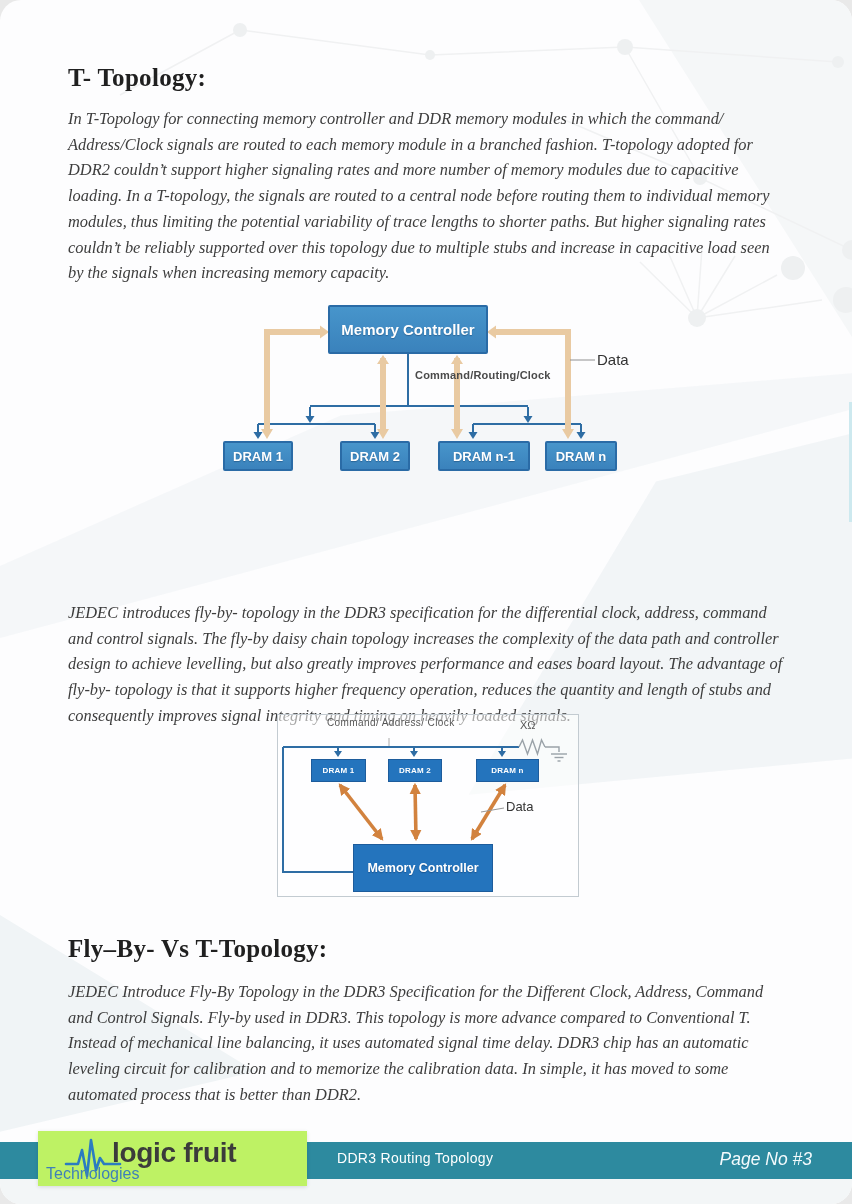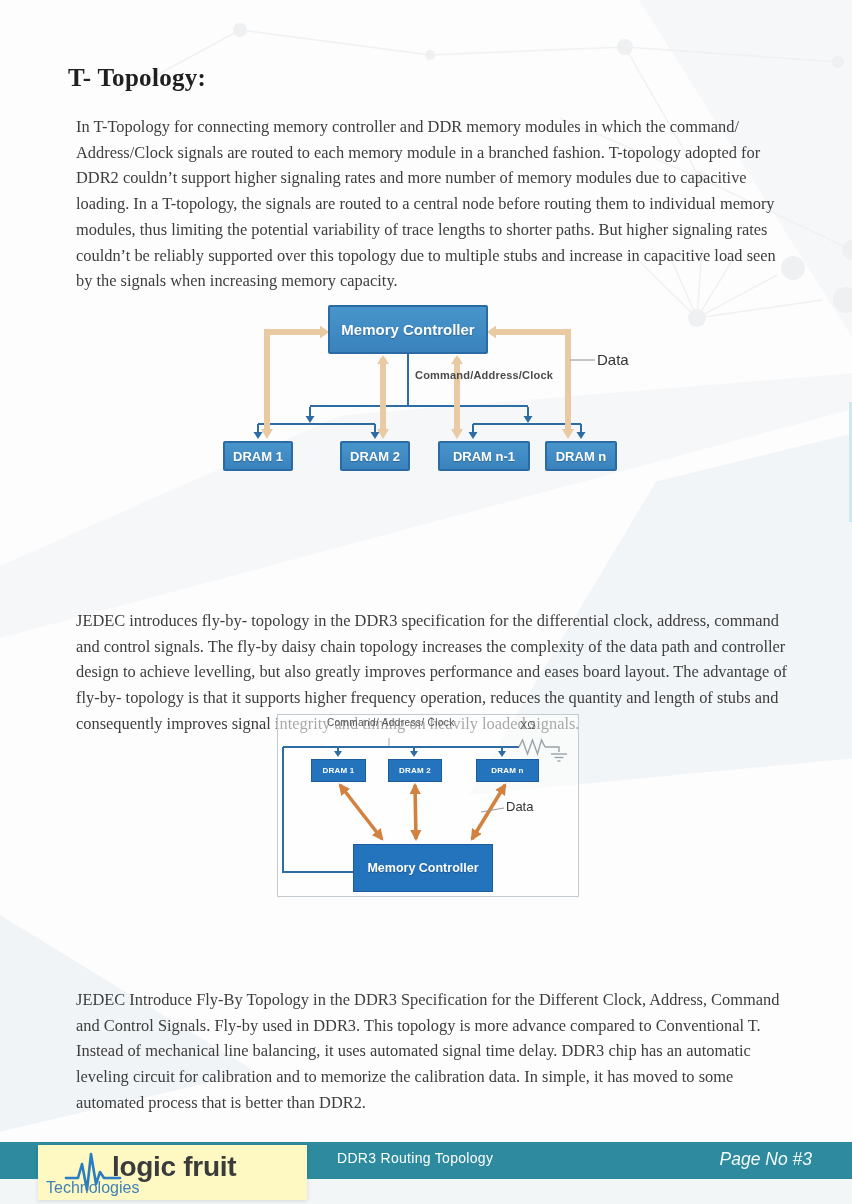--- a/index.html
+++ b/index.html
@@ -1,41 +1,41 @@
 <!DOCTYPE html>
 <html><head>
 <meta charset="utf-8">
 <style>
   html,body{margin:0;padding:0;}
   body{font-family:"Liberation Serif", serif; background:#e9e9e9;}
   .page{
     position:relative; width:852px; height:1204px; margin:0 auto;
-    background:#fdfdfe; overflow:hidden;
+    background:#fdfdfe; overflow:hidden;border-radius:21px;
   }
   
   .bg-net{position:absolute; left:0; top:0; pointer-events:none;}
   .wedge{position:absolute; pointer-events:none;}
   .wedge-tr{left:0;top:0;width:852px;height:1204px;background:#f5f7f8;
     clip-path:polygon(75% 0, 100% 0, 100% 28%);}
   .wedge-right{left:0;top:0;width:852px;height:1204px;background:#edf1f4;opacity:.75;
     clip-path:polygon(100% 36%, 100% 63%, 55% 66%, 77% 40%);}
   .wedge-left{left:0;top:0;width:852px;height:1204px;background:#f2f5f7;opacity:.8;
     clip-path:polygon(0 47%, 40% 34.5%, 100% 31%, 100% 34%, 0 53%);}
   .wedge-bl{left:0;top:0;width:852px;height:1204px;background:#f0f4f6;
     clip-path:polygon(0 76%, 30% 89%, 0 94%);}
   .edge-sliver{position:absolute; right:0; top:402px; width:3px; height:120px; background:#cde9ef;}
   
   .sec-heading{
     position:absolute; left:68px; margin:0;
     font-family:"Liberation Serif", serif; font-weight:700;
     font-size:25px; letter-spacing:.3px; color:#202020;
   }
   .sec-body{
-    position:absolute; left:68px; margin:8px;
-    font-size:16.4px; line-height:25.7px; color:#3d3d3d;
+    position:absolute; left:68px; margin:0;
+    font-size:16.4px; line-height:25.7px; color:#3d3d3d;font-style:italic;
   }
   #heading-1{top:64px;}  #body-1{top:106px; width:718px;}
   #heading-2{top:531px;} #body-2{top:600px; width:722px;}
   #heading-3{top:935px;} #body-3{top:979px; width:722px;}
   
   .diagram1{position:absolute; left:220px; top:300px; width:414px; height:185px;}
   .diagram1 svg{position:absolute; left:0; top:0;}
   .blue-box{
     position:absolute; box-sizing:border-box;
     background:linear-gradient(180deg,#4795cb,#3a82bc);
@@ -93,21 +93,21 @@
   .footer-title{
     position:absolute; left:337px; top:1150px;
     font-family:"Liberation Sans", sans-serif; font-size:14px; color:#ffffff; letter-spacing:.3px;
   }
   .footer-page{
     position:absolute; right:40px; top:1149px;
     font-family:"Liberation Sans", sans-serif; font-style:italic; font-size:17.5px; color:#f4fbfd;
   }
   .logo-card{
     position:absolute; left:38px; top:1131px; width:269px; height:55px;
-    background:#fef9c3; box-shadow:0 1px 4px rgba(0,0,0,.12);margin-top:14px;
+    background:#bef264; box-shadow:0 1px 4px rgba(0,0,0,.12);
   }
   .logo-wave{position:absolute; left:26px; top:3px;}
   .logo-primary{
     position:absolute; left:74px; top:6px;
     font-family:"Liberation Sans", sans-serif; font-weight:700;
     font-size:28px; color:#3b3b3b; letter-spacing:-.3px;
   }
   .logo-secondary{
     position:absolute; left:8px; right:14px; top:34px; text-align:left;
     font-family:"Liberation Sans", sans-serif; font-size:16px; color:#3f80b8;
@@ -180,21 +180,21 @@
         <polygon points="157,129 169,129 163,139"></polygon>
         <polygon points="231,64 243,64 237,55"></polygon>
         <polygon points="231,129 243,129 237,139"></polygon>
         <polygon points="276,25.5 276,38.5 267,32"></polygon>
         <polygon points="342,129 354,129 348,139"></polygon>
       </g>
 
       <path d="M350,60 H375" stroke="#909090" stroke-width="1"></path>
     </svg>
     <div class="blue-box d1-mc">Memory Controller</div>
-    <div class="d1-cmd">Command/Address/Clock</div>
+    <div class="d1-cmd">Command/Routing/Clock</div>
     <div class="data-label d1-data">Data</div>
     <div class="blue-box d1-dram d1-dram1">DRAM 1</div>
     <div class="blue-box d1-dram d1-dram2">DRAM 2</div>
     <div class="blue-box d1-dram d1-dram3">DRAM n-1</div>
     <div class="blue-box d1-dram d1-dram4">DRAM n</div>
   </div>
 
   <p class="sec-body" id="body-2">JEDEC introduces fly-by- topology in the DDR3 specification for the differential clock, address, command and control signals. The fly-by daisy chain topology increases the complexity of the data path and controller design to achieve levelling, but also greatly improves performance and eases board layout. The advantage of fly-by- topology is that it supports higher frequency operation, reduces the quantity and length of stubs and consequently improves signal integrity and timing on heavily loaded signals.</p>
 
   <div class="diagram2">
@@ -238,20 +238,21 @@
     </svg>
     <div class="d2-cmd">Command/ Address/ Clock</div>
     <div class="d2-xohm">XΩ</div>
     <div class="d2-box d2-dram d2-dram1">DRAM 1</div>
     <div class="d2-box d2-dram d2-dram2">DRAM 2</div>
     <div class="d2-box d2-dram d2-dram3">DRAM n</div>
     <div class="data-label d2-data">Data</div>
     <div class="d2-box d2-mc">Memory Controller</div>
   </div>
 
+  <h2 class="sec-heading" id="heading-3">Fly–By- Vs T-Topology:</h2>
   <p class="sec-body" id="body-3">JEDEC Introduce Fly-By Topology in the DDR3 Specification for the Different Clock, Address, Command and Control Signals. Fly-by used in DDR3. This topology is more advance compared to Conventional T. Instead of mechanical line balancing, it uses automated signal time delay. DDR3 chip has an automatic leveling circuit for calibration and to memorize the calibration data. In simple, it has moved to some automated process that is better than DDR2.</p>
 
   <div class="footer-band"></div>
   <div class="footer-strip"></div>
   <div class="footer-title">DDR3 Routing Topology</div>
   <div class="footer-page">Page No #3</div>
   <div class="logo-card">
     <svg class="logo-wave" width="58" height="48">
       <path d="M2,30 H14 L18,16 L23,42 L27,6 L32,36 L36,24 L40,30 H56" stroke="#2b7cc1" stroke-width="2.6" fill="none" stroke-linejoin="round" stroke-linecap="round"></path>
     </svg>

